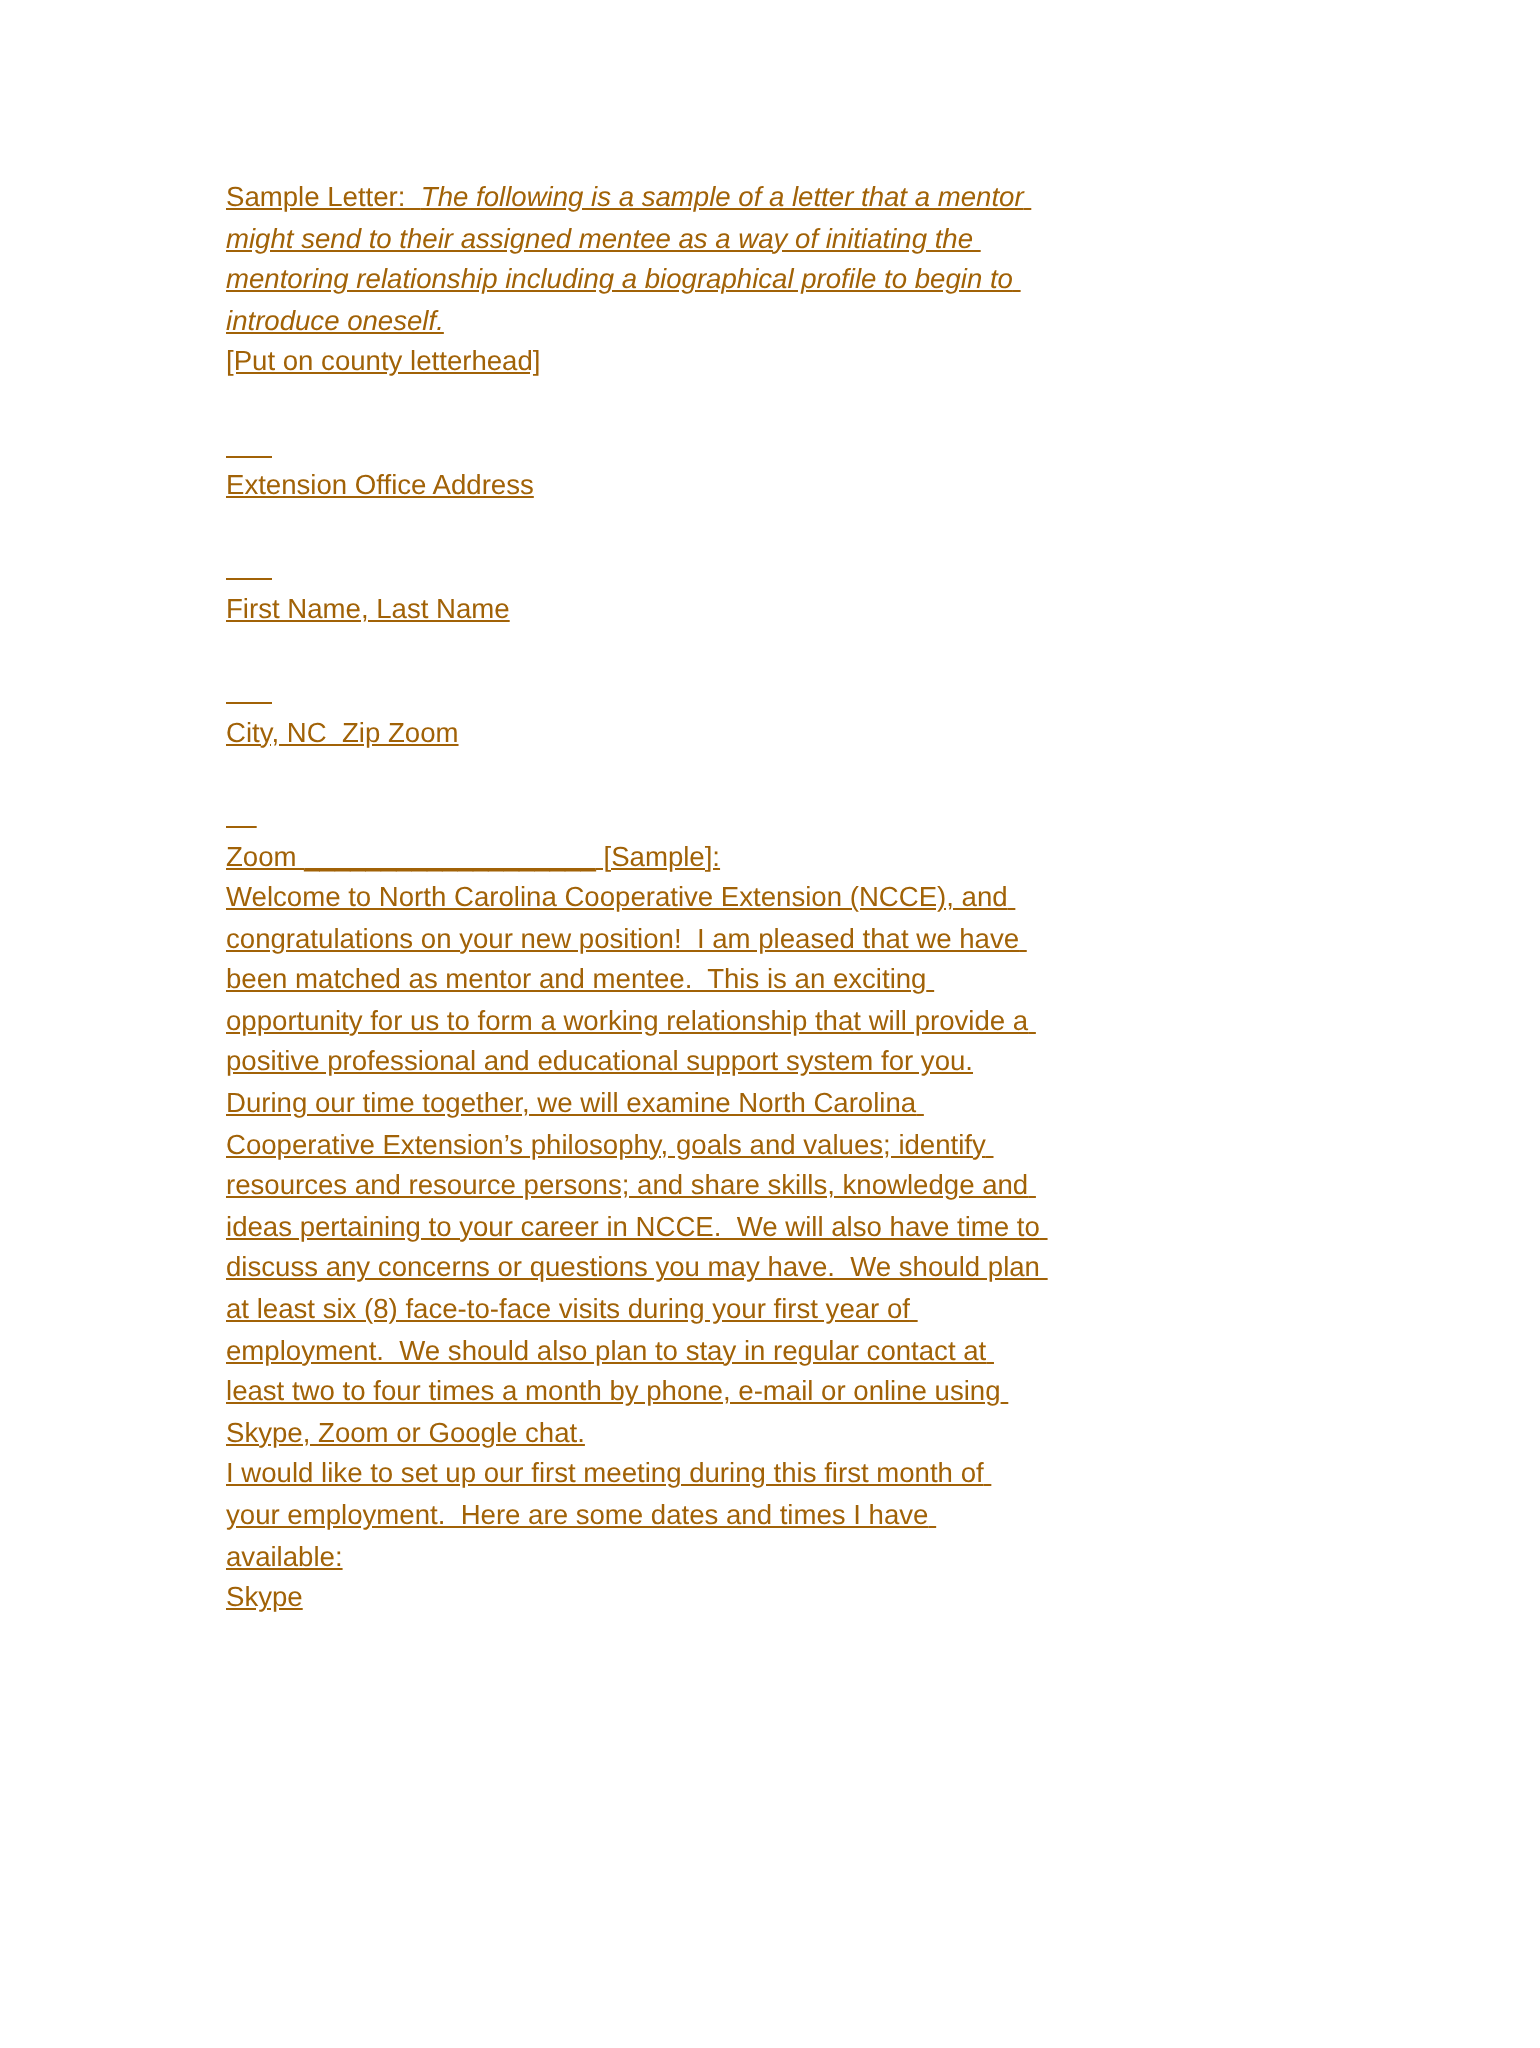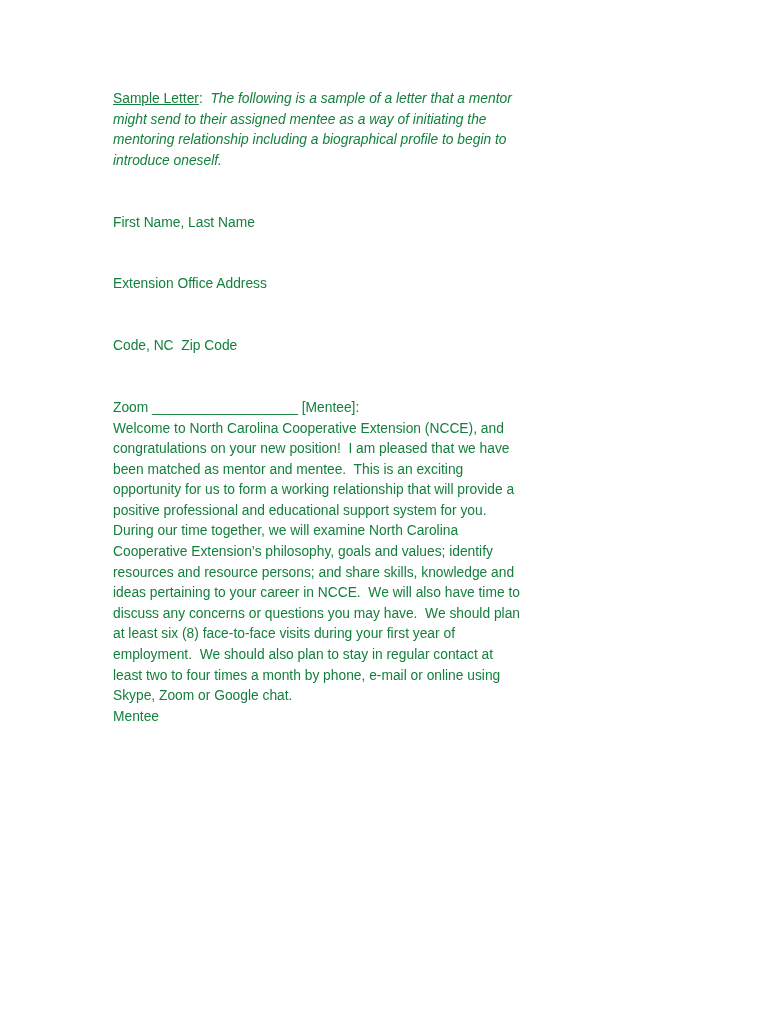--- a/index.html
+++ b/index.html
@@ -7,24 +7,25 @@
     padding: 0;
     background: #ffffff;
   }
   .page {
     position: relative;
     width: 627px;
     height: 1024px;
     background: #ffffff;
     overflow: hidden;
     font-family: "Liberation Sans", sans-serif;
-    color: #15803d;
+    color: #a16207;
     font-size: 13.8px;
     line-height: 20.6px;
     box-sizing: border-box;
+    text-decoration: underline;
   }
   .content {
     box-sizing: border-box;
     padding: 89px 105px 0 113px; 
   }
   .content p, .content div {
     margin: 0;
     white-space: pre-wrap;
   }
   .intro          { margin-bottom: 20px; }
@@ -41,35 +42,37 @@
   .signature      { margin-top: 20px; }
 </style>
 </head>
 <body>
 
 <div class="page">
   <div class="content">
 
     <p class="intro"><span class="label">Sample Letter</span><span>:  </span><span class="body">The following is a sample of a letter that a mentor might send to their assigned mentee as a way of initiating the mentoring relationship including a biographical profile to begin to introduce oneself.</span></p>
 
+    <p class="letterhead">[Put on county letterhead]</p>
 
     <div class="address">
+      <div>Extension Office Address</div>
       <div>First Name, Last Name</div>
-      <div>Extension Office Address</div>
-      <div>Code, NC  Zip Code</div>
+      <div>City, NC  Zip Zoom</div>
     </div>
 
-    <p class="salutation"><span>Zoom </span><span class="blank-line">___________________</span><span> [Mentee]:</span></p>
+    <p class="salutation"><span>Zoom </span><span class="blank-line">___________________</span><span> [Sample]:</span></p>
 
     <p class="p-welcome">Welcome to North Carolina Cooperative Extension (NCCE), and congratulations on your new position!  I am pleased that we have been matched as mentor and mentee.  This is an exciting opportunity for us to form a working relationship that will provide a positive professional and educational support system for you.</p>
 
     <p class="p-during">During our time together, we will examine North Carolina Cooperative Extension’s philosophy, goals and values; identify resources and resource persons; and share skills, knowledge and ideas pertaining to your career in NCCE.  We will also have time to discuss any concerns or questions you may have.  We should plan at least six (8) face-to-face visits during your first year of employment.  We should also plan to stay in regular contact at least two to four times a month by phone, e-mail or online using Skype, Zoom or Google chat.</p>
 
+    <p class="p-meeting">I would like to set up our first meeting during this first month of your employment.  Here are some dates and times I have available:</p>
 
 
 
 
 
-    <p class="signature">Mentee</p>
+    <p class="signature">Skype</p>
 
 
   </div>
 </div>
 
 </body></html>

